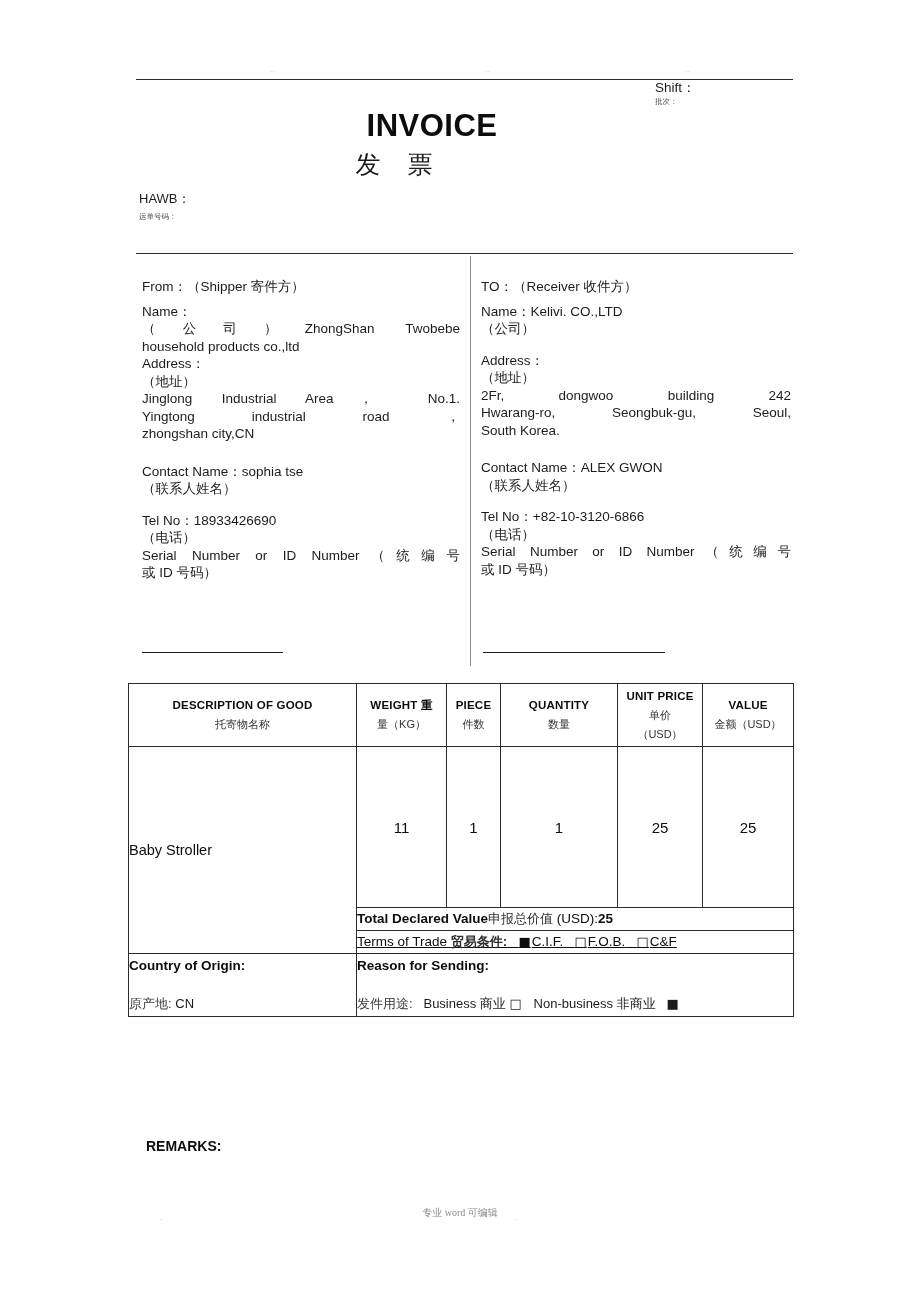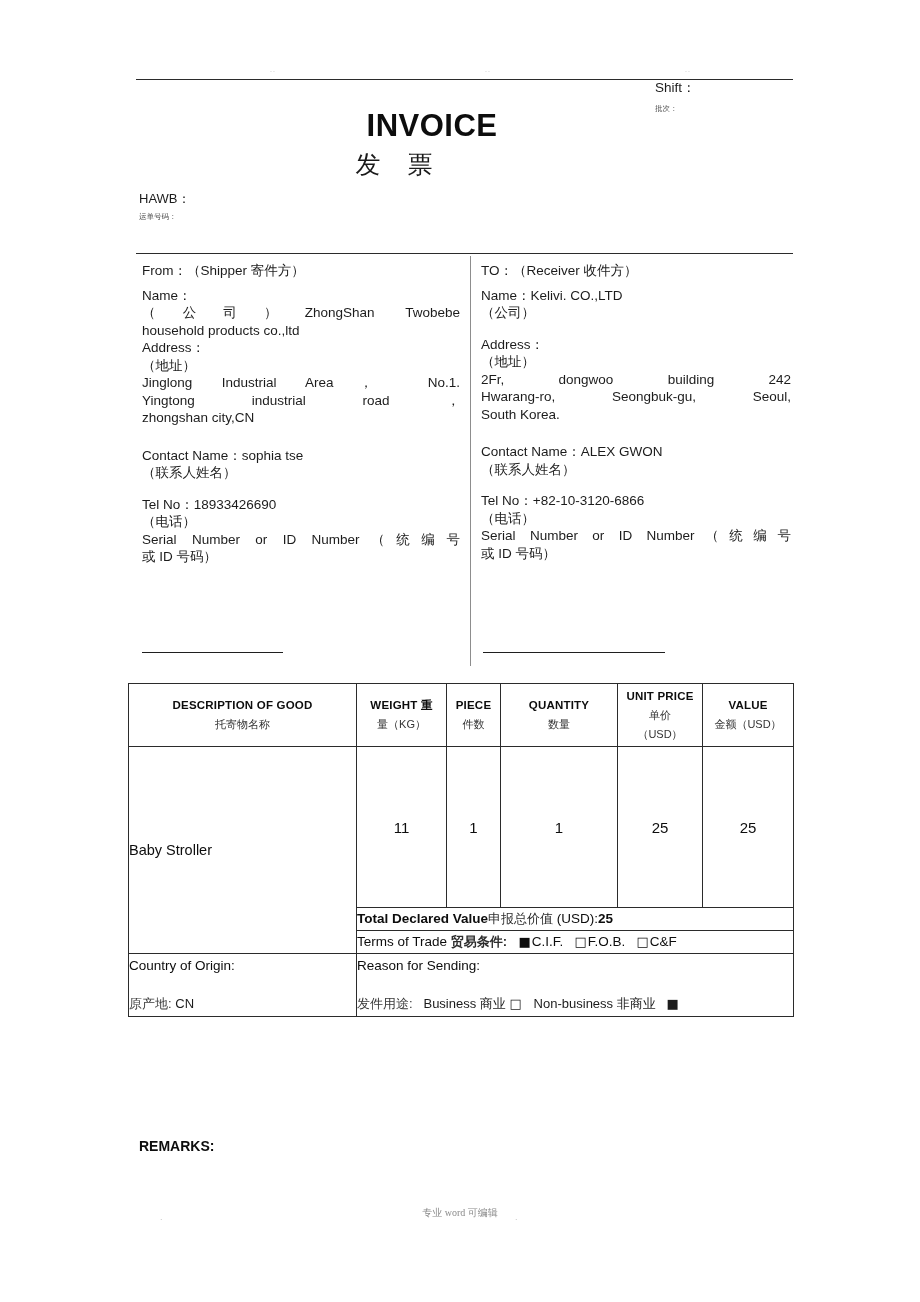--- a/index.html
+++ b/index.html
@@ -47,21 +47,21 @@
   }
   .shift-en {
     font-size: 13.5px;
     color: #1c1c1c;
     white-space: nowrap;
   }
   .shift-cn {
     font-size: 7.5px;
     color: #4a4a4a;
     white-space: nowrap;
-    margin-top: 10px;
+    margin-top: 3px;
   }
 
   
   .title-en {
     position: absolute;
     left: 0;
     top: 108px;
     width: 864px;
     text-align: center;
     font-size: 31px;
@@ -109,21 +109,21 @@
   .band-divider {
     position: absolute;
     left: 334px;
     top: 2px;
     width: 0;
     height: 410px;
     border-left: 1px solid #8d8d8d;
   }
   .party {
     position: absolute;
-    top: 8px;
+    top: 24px;
     font-size: 13.5px;
     line-height: 17.5px;
     color: #1c1c1c;
   }
   .party.left  { left: 6px;   width: 318px; }
   .party.right { left: 345px; width: 310px; }
 
   .p-row { white-space: nowrap; }
   .p-head { margin-bottom: 7px; }
   .gap-sm { height: 6px; }
@@ -201,55 +201,56 @@
   .total-cell b { font-weight: bold; }
   .cn-mid { font-size: 13px; font-weight: normal; color: #2e2e2e; }
 
   .terms-cell {
     padding: 14px 12px;
     font-size: 13.5px;
     font-weight: bold;
     color: #0d0d0d;
     height: 22px;
     white-space: nowrap;
+    text-decoration: underline;
   }
   .box-on, .box-off {
     font-family: "DejaVu Sans", sans-serif;
     font-size: 13px;
     margin-right: 1px;
   }
 
   .origin-cell {
     padding: 14px 12px;
     vertical-align: top;
     height: 62px;
   }
   .reason-cell {
     padding: 14px 12px;
     vertical-align: top;
     height: 62px;
   }
   .lbl-bold {
     font-size: 13.5px;
-    font-weight: normal;
+    font-weight: bold;
     color: #0d0d0d;
   }
   .sub-line {
     margin-top: 22px;
     font-size: 13px;
     color: #1c1c1c;
     white-space: nowrap;
   }
   .sub-line b { font-weight: normal; }
   .sub-cn { color: #3a3a3a; }
 
   
   .remarks {
     position: absolute;
-    left: 139px;
+    left: 146px;
     top: 1138px;
     font-size: 14px;
     font-weight: bold;
     color: #0d0d0d;
   }
 
   
   .footer {
     position: absolute;
     left: 0;

